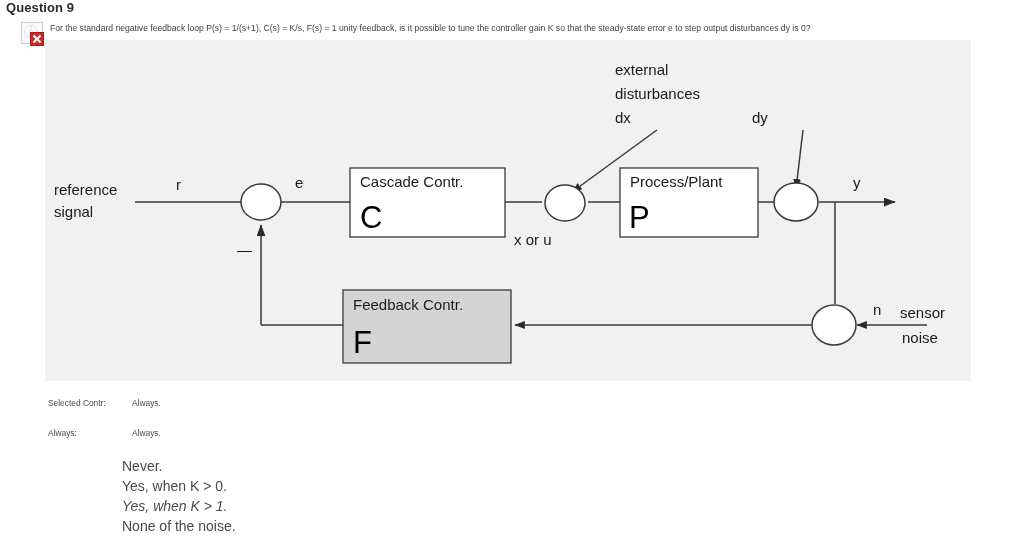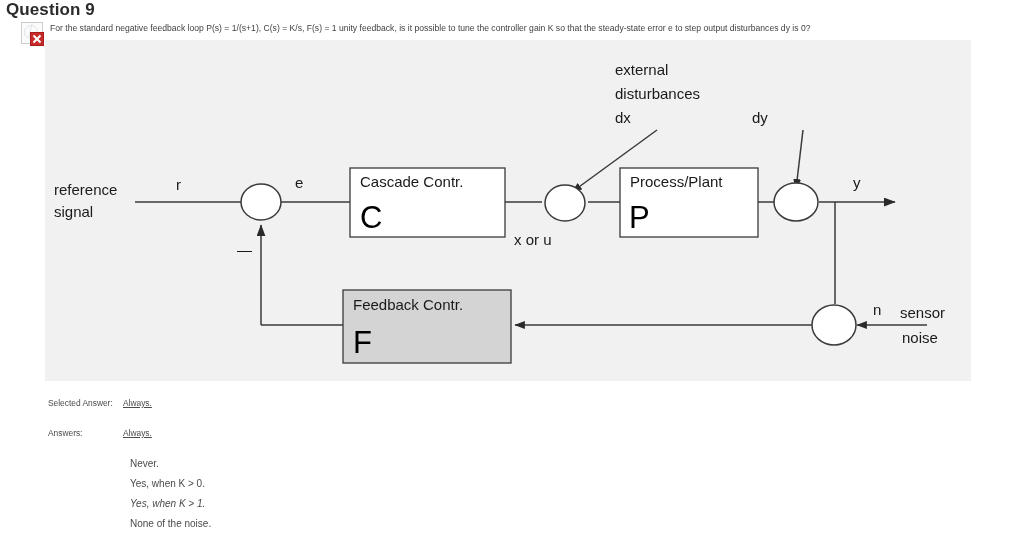--- a/index.html
+++ b/index.html
@@ -14,21 +14,21 @@
     font-family: "Liberation Sans", sans-serif;
     color: #3b3b3b;
     overflow: hidden;
   }
 
   
   #question-title {
     position: absolute;
     left: 6px;
     top: 0px;
-    font-size: 17px;
+    font-size: 13px;
     font-weight: bold;
     color: #2b2b2b;
     letter-spacing: 0.1px;
   }
 
   
   #broken-image-icon {
     position: absolute;
     left: 21px;
     top: 22px;
@@ -123,28 +123,27 @@
     position: relative;
     height: 30px;
   }
   .ans-label {
     position: absolute;
     left: 0;
     top: 0;
   }
   .ans-value {
     position: absolute;
-    left: 75px;
+    left: 84px;
     top: 0;
-    text-decoration: underline;
   }
   .opt {
     position: absolute;
-    left: 82px;
-    font-size: 10px;
+    left: 74px;
+    font-size: 14px;
     color: #4a4a4a;
   }
 </style>
 </head>
 <body>
 
 <div id="question-title">Question 9</div>
 
 <div id="broken-image-icon">
   <div class="frame"></div>
@@ -227,26 +226,26 @@
     <text class="lbl" x="808" y="148">y</text>
 
     <text class="lbl" x="828" y="275">n</text>
     <text class="lbl" x="855" y="278">sensor</text>
     <text class="lbl" x="857" y="303">noise</text>
   </svg>
 </div>
 
 <div id="answers">
   <div class="ans-row">
-    <span class="ans-label">Selected Answer:</span>
+    <span class="ans-label">Selected Contr:</span>
     <span class="ans-value">Always.</span>
   </div>
 
   <div class="ans-row">
-    <span class="ans-label">Answers:</span>
+    <span class="ans-label">Always:</span>
     <span class="ans-value">Always.</span>
   </div>
 
   <div style="position:relative;height:90px;">
     <span class="opt" style="top:0px;">Never.</span>
     <span class="opt" style="top:20px;">Yes, when K &gt; 0.</span>
     <span class="opt" style="top:40px;font-style:italic;">Yes, when K &gt; 1.</span>
     <span class="opt" style="top:60px;">None of the noise.</span>
   </div>
 </div>

